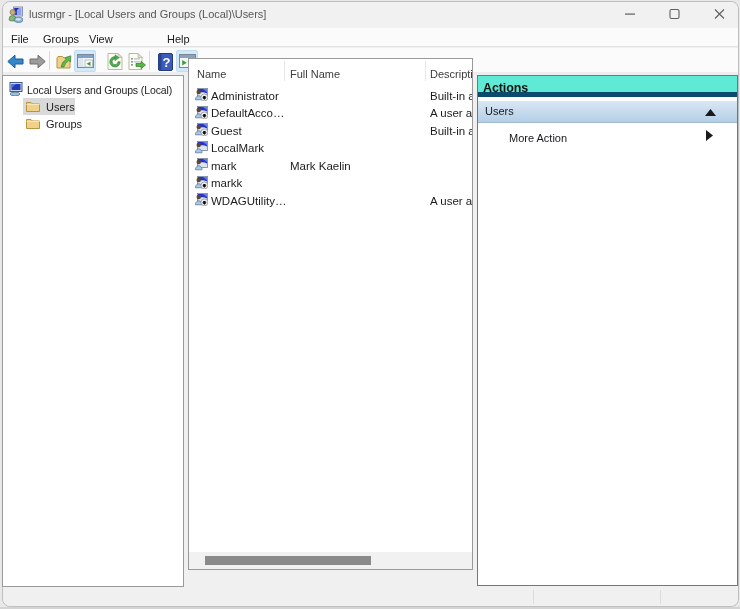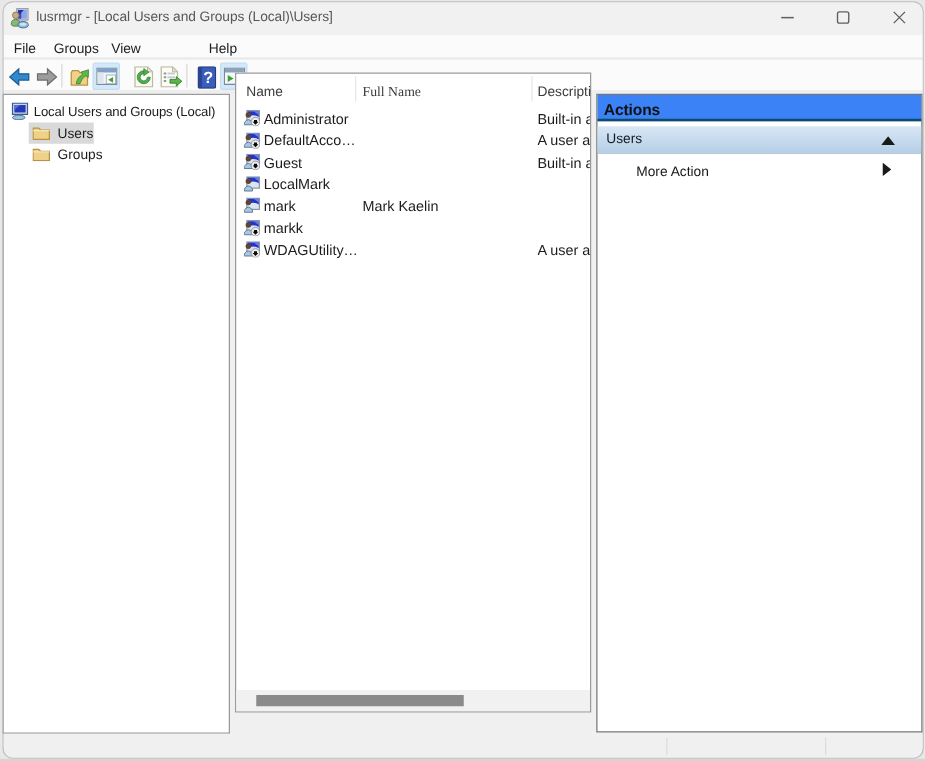--- a/index.html
+++ b/index.html
@@ -22,21 +22,21 @@
   #lpane { left:2px; top:75px; width:182px; height:512px; border:1px solid #9a9a9a; }
   #mpane { left:188px; top:58px; width:285px; height:512px; border:1px solid #9a9a9a; }
   #rpane { left:477px; top:75px; width:261px; height:511px; border:1px solid #767676; }
   .treetxt { position:absolute; font-size:11px; color:#1c1c1c; white-space:nowrap; }
   #treesel { position:absolute; left:20px; top:22px; width:52px; height:17px; background:#d9d9d9; }
   .hdrtxt { position:absolute; top:9px; font-size:11px; color:#3c3c3c; white-space:nowrap; }
   .cell { position:absolute; font-size:11.5px; color:#1c1c1c; white-space:nowrap; }
   .colsep { position:absolute; top:2px; width:1px; height:20px; background:#e6e6e6; }
   #hscroll { position:absolute; left:0px; bottom:0px; width:283px; height:17px; background:#f1f1f1; }
   #hthumb { position:absolute; left:16px; top:4px; width:166px; height:9px; background:#8a8a8a; }
-  #acthead { position:absolute; left:0; top:0; width:259px; height:21px; background:#3b82f6; border-bottom:2px solid #0c4a6e; }
+  #acthead { position:absolute; left:0; top:0; width:259px; height:21px; background:#5eead4; border-bottom:5px solid #0c4a6e; }
   #actheadtxt { position:absolute; left:5px; top:5px; font-weight:bold; font-size:12.5px; color:#111; letter-spacing:-0.1px; }
   #usersbar { position:absolute; left:0; top:25px; width:259px; height:22px;
               background:linear-gradient(#d9e7f5, #b5cfe7); border-bottom:1px solid #9fb9d2; }
   #usersbartxt { position:absolute; left:7px; top:4px; font-size:11px; color:#16191c; }
   #moreact { position:absolute; left:31px; top:56px; font-size:11px; color:#16191c; }
   #statusbar { position:absolute; left:3px; top:587px; width:735px; height:19px; background:#f0f0f0; border-radius:0 0 8px 8px; }
   .ssep { position:absolute; top:3px; width:1px; height:14px; background:#dcdcdc; }
   #bottomline { position:absolute; left:0; top:607px; width:740px; height:2px; background:#d4d4d4; }
 </style>
 </head>
@@ -143,21 +143,21 @@
   <div class="treetxt" style="left:43px; top:25px;">Users</div>
   <svg class="abs" style="left:23px; top:41px;" width="14" height="12" viewBox="0 0 14 12">
     <path d="M0.5,2.5 L5,2.5 L6.5,4 L13.5,4 L13.5,11.5 L0.5,11.5 Z" fill="#efd187" stroke="#b99344" stroke-width="1"></path>
     <path d="M0.5,4.5 L13.5,4.5" stroke="#f7e7b5" stroke-width="1"></path>
   </svg>
   <div class="treetxt" style="left:43px; top:42px;">Groups</div>
 </div>
 
 <div id="mpane" class="pane">
   <div class="hdrtxt" style="left:8px;">Name</div>
-  <div class="hdrtxt" style="left:101px;font-family:Liberation Serif, serif;">Full Name</div>
+  <div class="hdrtxt" style="left:101px;">Full Name</div>
   <div class="hdrtxt" style="left:241px;">Descripti</div>
   <div class="colsep" style="left:95px;"></div>
   <div class="colsep" style="left:236px;"></div>
 
   <div id="rows">
       <svg class="abs" style="left:6px; top:29px;" width="13" height="13" viewBox="0 0 13 13">
     <rect x="2.5" y="0.5" width="10" height="9" fill="#dbe4f0" stroke="#7f8fa6" stroke-width="0.9"></rect>
     <path d="M3,1 L12,1 L12,5.5 Q7.5,2.8 3,5.5 Z" fill="#2335c8"></path>
     <path d="M8,1 L12,1 L12,4 Z" fill="#6d7fe0"></path>
     <circle cx="3.7" cy="4" r="2.2" fill="#5f4632"></circle>

